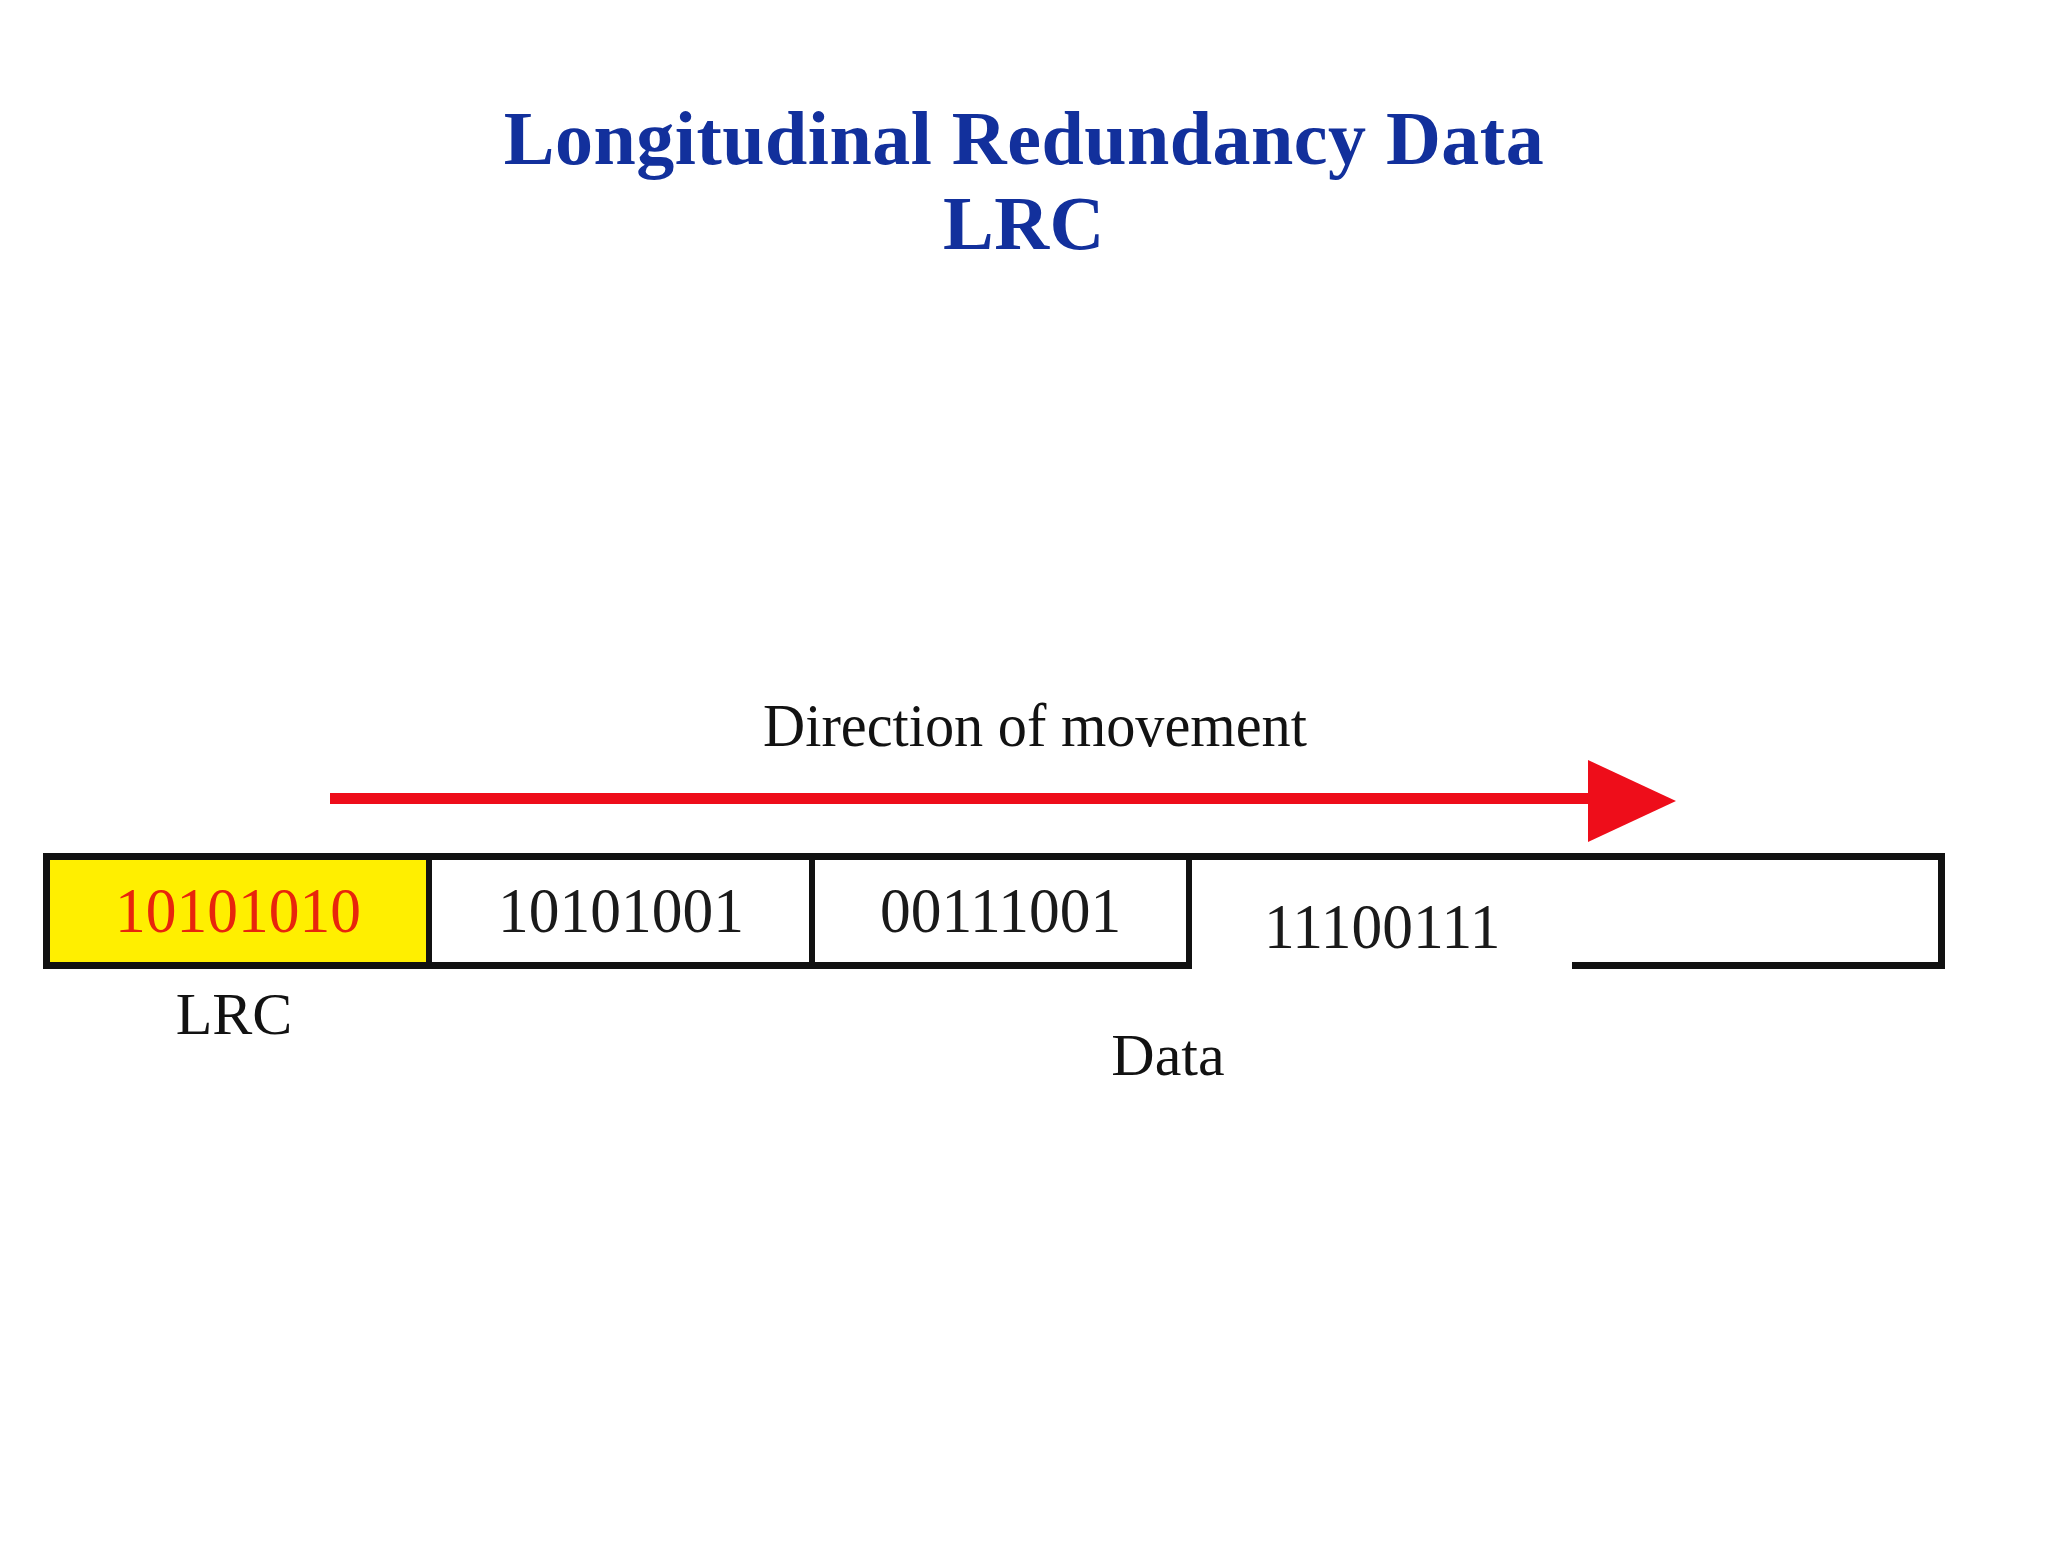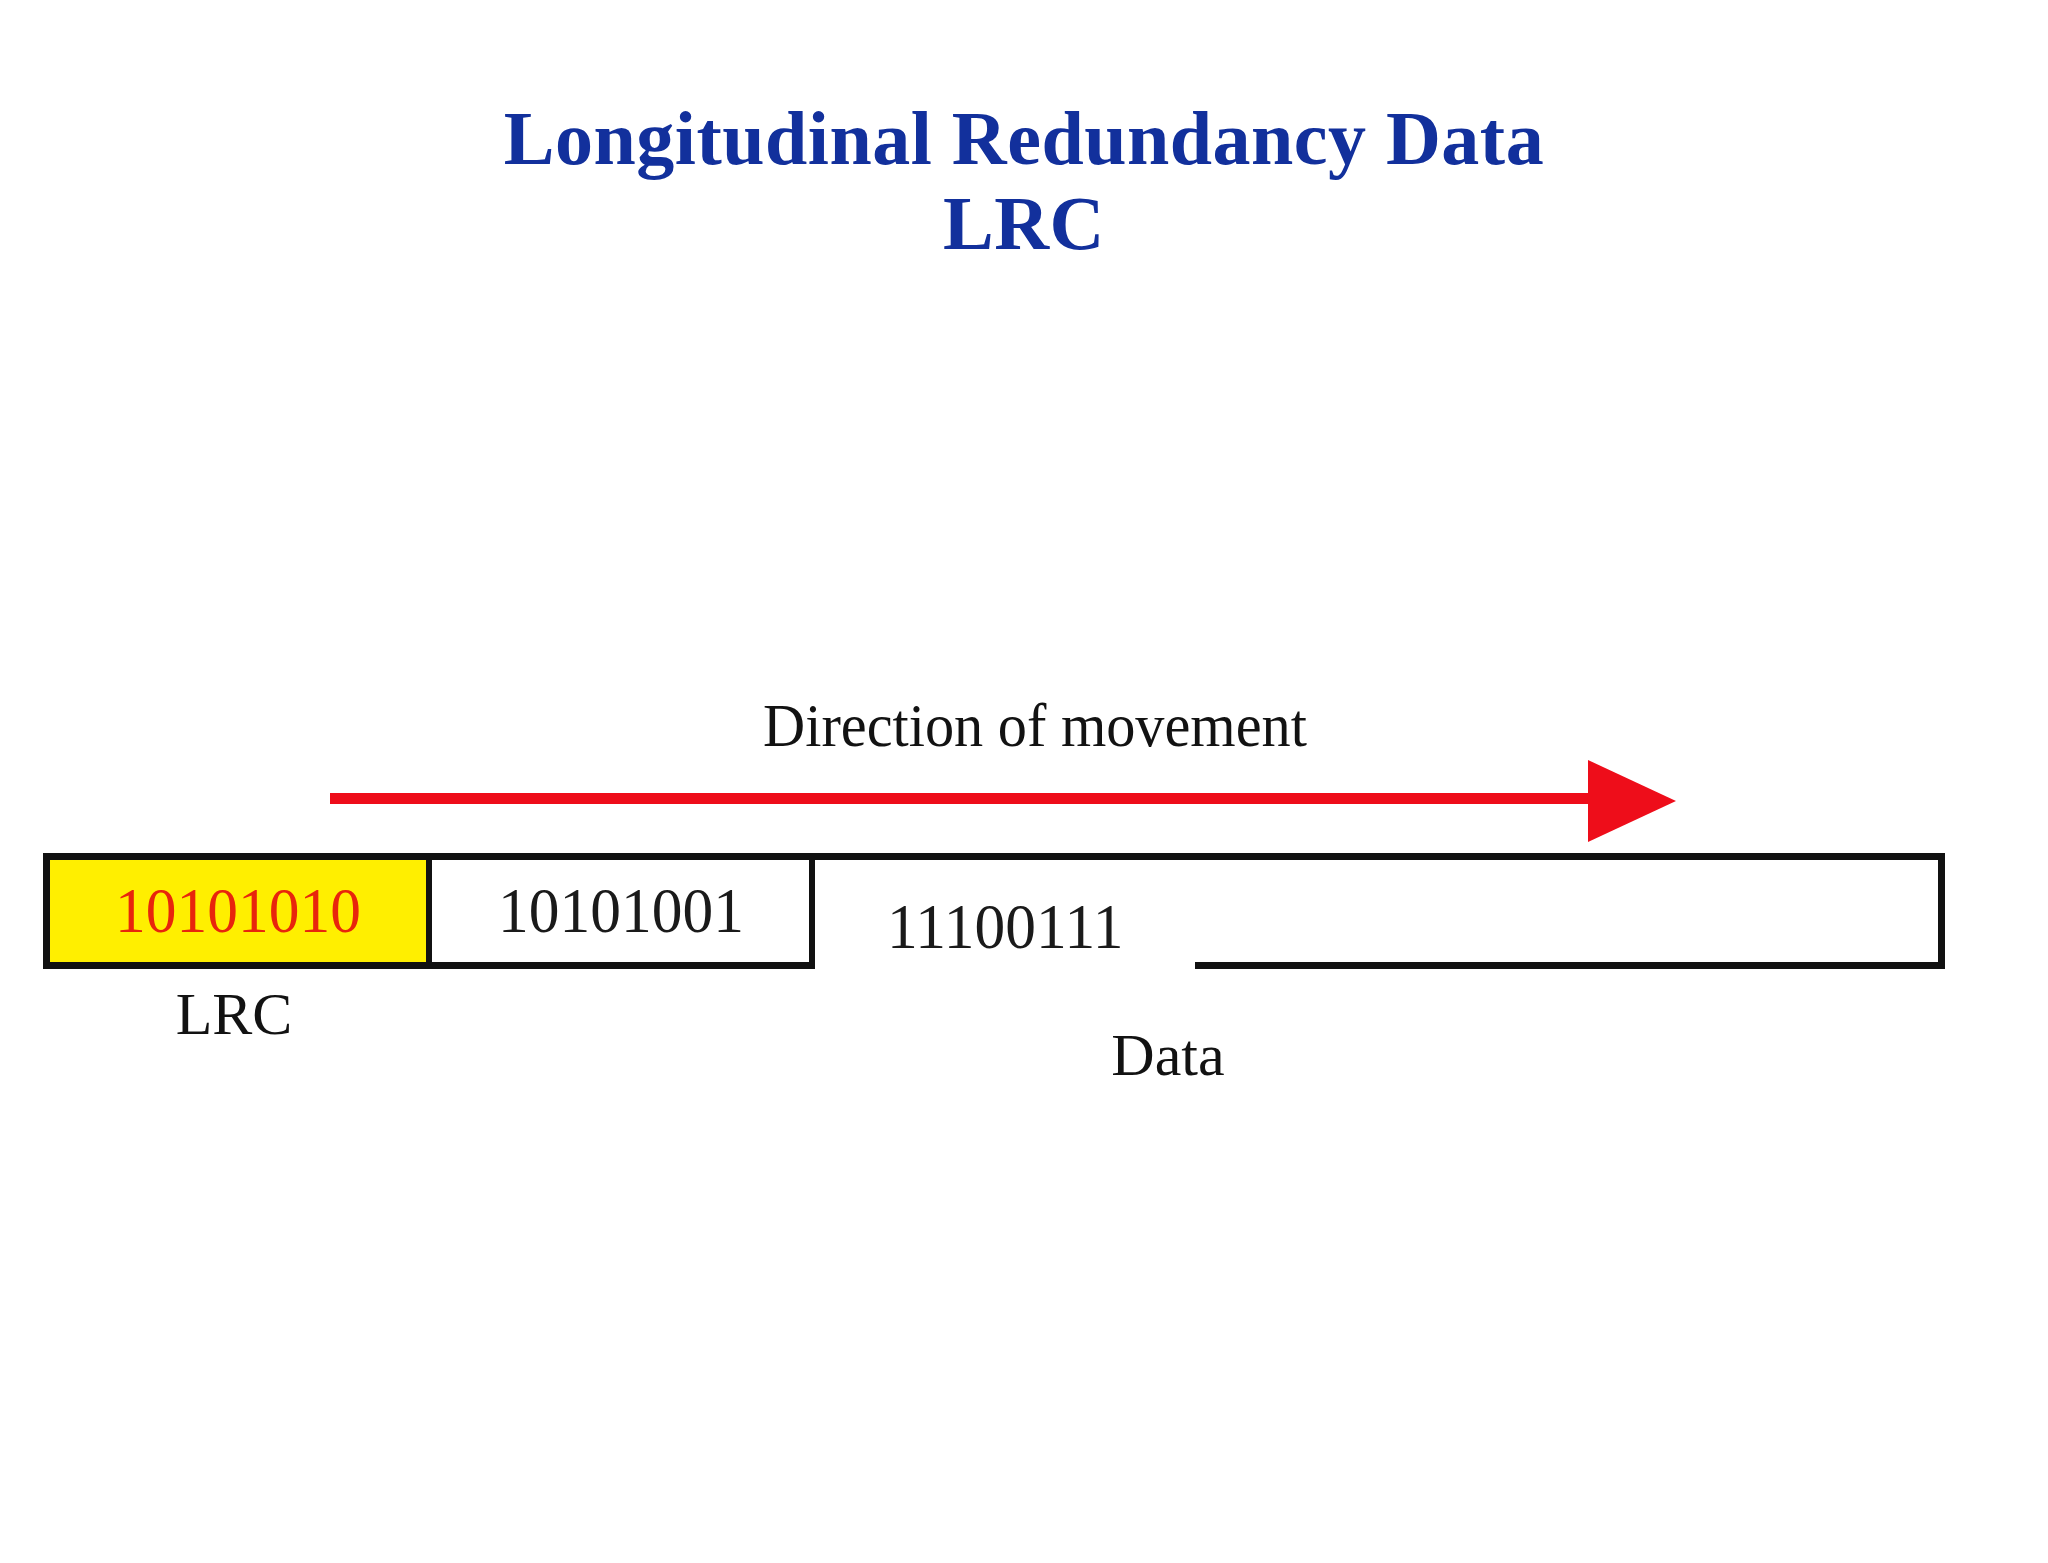--- a/index.html
+++ b/index.html
@@ -166,20 +166,23 @@
     <div class="arrow-head"></div>
   </div>
 
   <div class="frame">
     <div class="cell lrc" style="width:382px">
       <span class="bits">10101010</span>
     </div>
     <div class="cell" style="width:383px">
       <span class="bits">10101001</span>
     </div>
+    <div class="cell" style="width:377px">
+      <span class="bits">00111001</span>
+    </div>
     <div class="cell" style="width:380px">
       <span class="bits">11100111</span>
     </div>
   </div>
 
   <div class="caption caption-lrc">LRC</div>
 
   <div class="caption caption-data">Data</div>
 
 </div>

